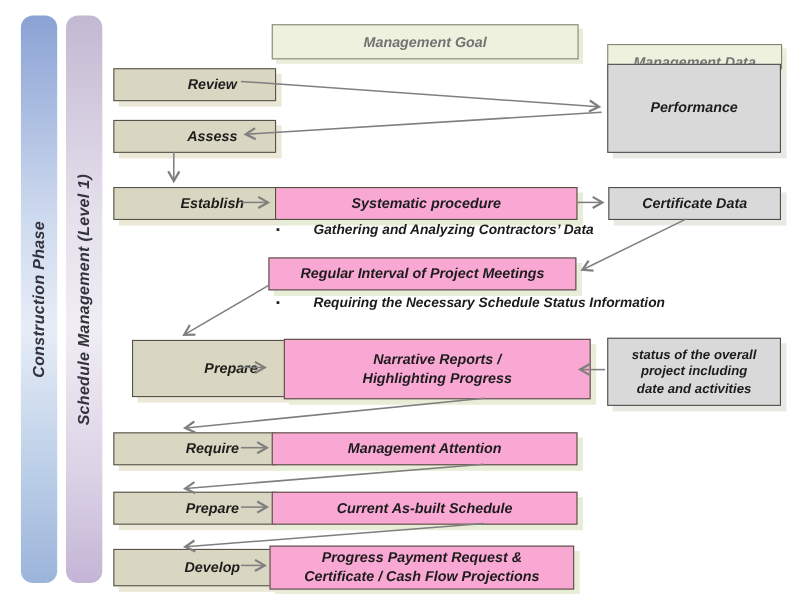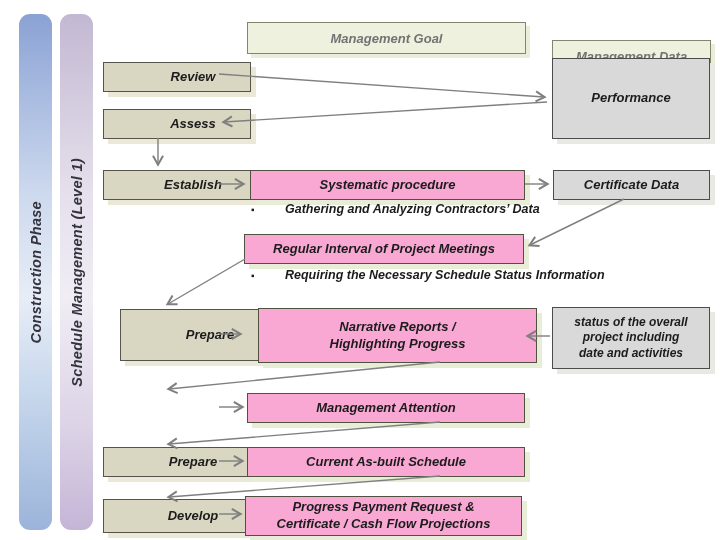--- a/index.html
+++ b/index.html
@@ -64,20 +64,21 @@
     <span class="vtext">Schedule Management (Level 1)</span>
   </div>
 
   <div class="hdr hdr-green hdr-goal">Management Goal</div>
   <div class="hdr hdr-green hdr-data">Management Data</div>
 
   <div class="box tan b-review">Review</div>
   <div class="box tan b-assess">Assess</div>
   <div class="box tan b-establish">Establish</div>
   <div class="box tan b-prepare">Prepare</div>
+  <div class="box tan b-require">Require</div>
   <div class="box tan b-maintain">Prepare</div>
   <div class="box tan b-develop">Develop</div>
 
   <div class="box grn b-systematic">Systematic procedure</div>
   <div class="box grn b-regular">Regular Interval of Project Meetings</div>
   <div class="box grn b-narrative">Narrative Reports /
 Highlighting Progress</div>
   <div class="box grn b-attention">Management Attention</div>
   <div class="box grn b-asbuilt">Current As-built Schedule</div>
   <div class="box grn b-progress">Progress Payment Request &amp;

